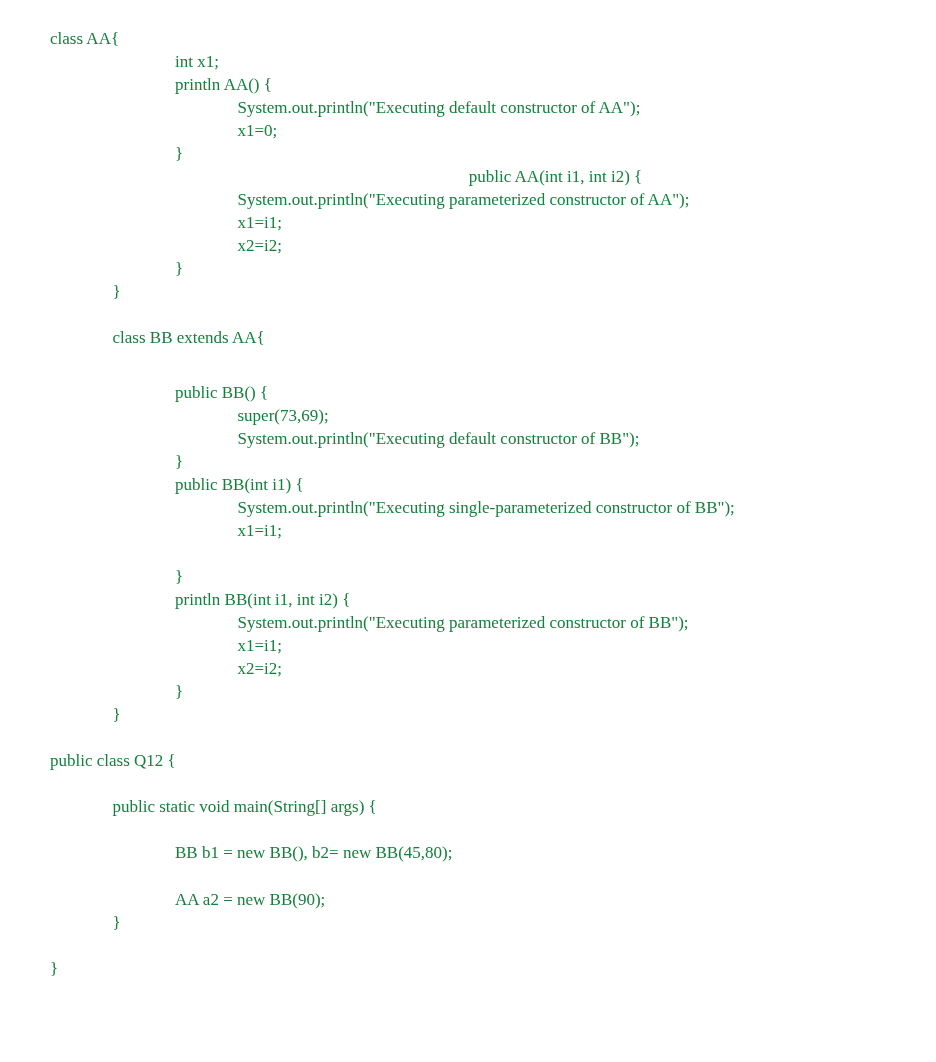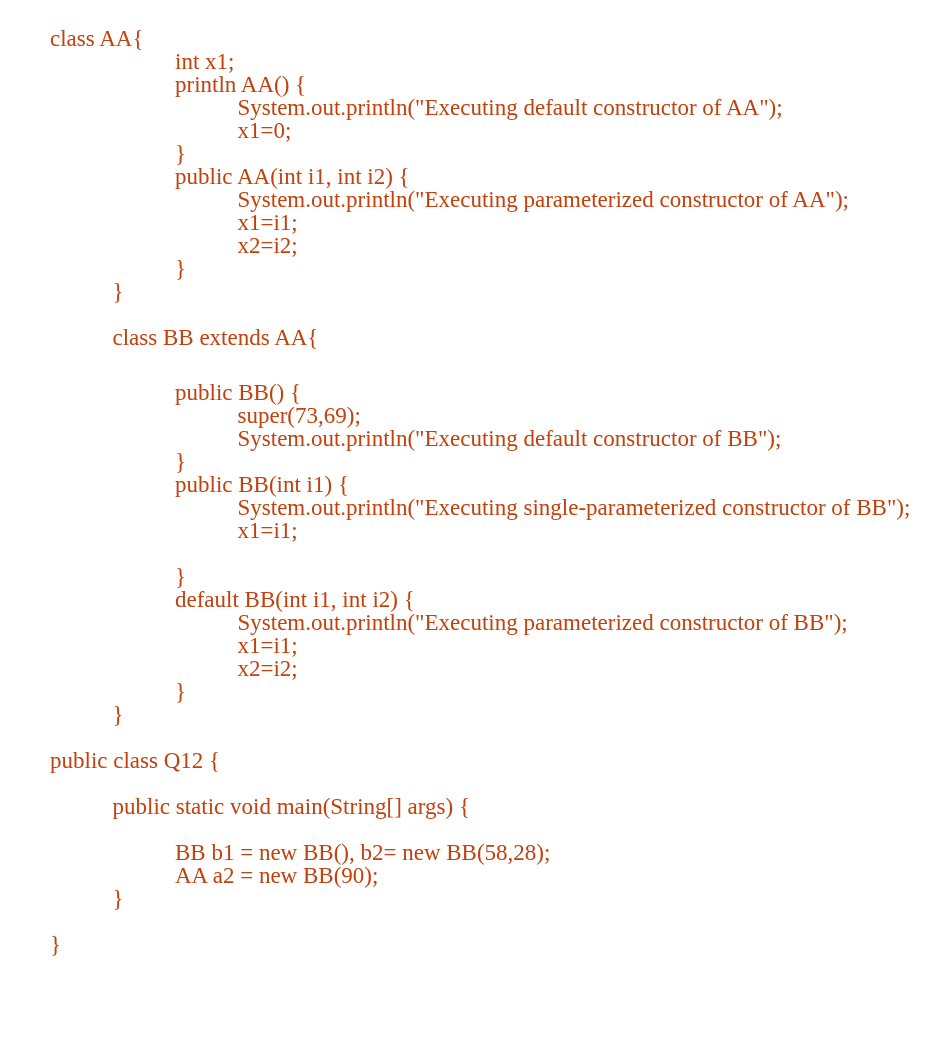--- a/index.html
+++ b/index.html
@@ -11,67 +11,67 @@
     position: relative;
     width: 936px;
     height: 1062px;
     background: #ffffff;
     overflow: hidden;
     box-sizing: border-box;
     padding: 27px 0 0 50px;
   }
   .code-listing {
     font-family: "Liberation Serif", "DejaVu Serif", serif;
-    font-size: 23px;
+    font-size: 17px;
     line-height: 23px;
-    color: #c2410c;
+    color: #15803d;
   }
   .code-line {
     white-space: pre;
     min-height: 23px;
   }
 </style>
 </head>
 <body>
 
 <div class="page">
   <div class="code-listing">
       <div class="code-line" style="padding-left: 0px;">class AA{</div>
       <div class="code-line" style="padding-left: 125px;">int x1;</div>
       <div class="code-line" style="padding-left: 125px;">println AA() {</div>
       <div class="code-line" style="padding-left: 187.5px;">System.out.println("Executing default constructor of AA");</div>
       <div class="code-line" style="padding-left: 187.5px;">x1=0;</div>
       <div class="code-line" style="padding-left: 125px;">}</div>
-      <div class="code-line" style="padding-left: 125px;">public AA(int i1, int i2) {</div>
+      <div class="code-line" style="padding-left: 125px; text-align: center;">public AA(int i1, int i2) {</div>
       <div class="code-line" style="padding-left: 187.5px;">System.out.println("Executing parameterized constructor of AA");</div>
       <div class="code-line" style="padding-left: 187.5px;">x1=i1;</div>
       <div class="code-line" style="padding-left: 187.5px;">x2=i2;</div>
       <div class="code-line" style="padding-left: 125px;">}</div>
       <div class="code-line" style="padding-left: 62.5px;">}</div>
       <div class="code-line" style="padding-left: 0px;">&nbsp;</div>
       <div class="code-line" style="padding-left: 62.5px;">class BB extends AA{</div>
       <div class="code-line" style="padding-left: 125px; margin-top: 32px;">public BB() {</div>
       <div class="code-line" style="padding-left: 187.5px;">super(73,69);</div>
       <div class="code-line" style="padding-left: 187.5px;">System.out.println("Executing default constructor of BB");</div>
       <div class="code-line" style="padding-left: 125px;">}</div>
       <div class="code-line" style="padding-left: 125px;">public BB(int i1) {</div>
       <div class="code-line" style="padding-left: 187.5px;">System.out.println("Executing single-parameterized constructor of BB");</div>
       <div class="code-line" style="padding-left: 187.5px;">x1=i1;</div>
       <div class="code-line" style="padding-left: 0px;">&nbsp;</div>
       <div class="code-line" style="padding-left: 125px;">}</div>
-      <div class="code-line" style="padding-left: 125px;">default BB(int i1, int i2) {</div>
+      <div class="code-line" style="padding-left: 125px;">println BB(int i1, int i2) {</div>
       <div class="code-line" style="padding-left: 187.5px;">System.out.println("Executing parameterized constructor of BB");</div>
       <div class="code-line" style="padding-left: 187.5px;">x1=i1;</div>
       <div class="code-line" style="padding-left: 187.5px;">x2=i2;</div>
       <div class="code-line" style="padding-left: 125px;">}</div>
       <div class="code-line" style="padding-left: 62.5px;">}</div>
       <div class="code-line" style="padding-left: 0px;">&nbsp;</div>
       <div class="code-line" style="padding-left: 0px;">public class Q12 {</div>
       <div class="code-line" style="padding-left: 0px;">&nbsp;</div>
       <div class="code-line" style="padding-left: 62.5px;">public static void main(String[] args) {</div>
       <div class="code-line" style="padding-left: 0px;">&nbsp;</div>
-      <div class="code-line" style="padding-left: 125px;">BB b1 = new BB(), b2= new BB(58,28);</div>
-      <div class="code-line" style="padding-left: 125px;">AA a2 = new BB(90);</div>
+      <div class="code-line" style="padding-left: 125px;">BB b1 = new BB(), b2= new BB(45,80);</div>
+      <div class="code-line" style="padding-left: 125px; margin-top: 24px;">AA a2 = new BB(90);</div>
       <div class="code-line" style="padding-left: 62.5px;">}</div>
       <div class="code-line" style="padding-left: 0px;">&nbsp;</div>
       <div class="code-line" style="padding-left: 0px;">}</div>
     </div>
 </div>
 
 </body></html>

